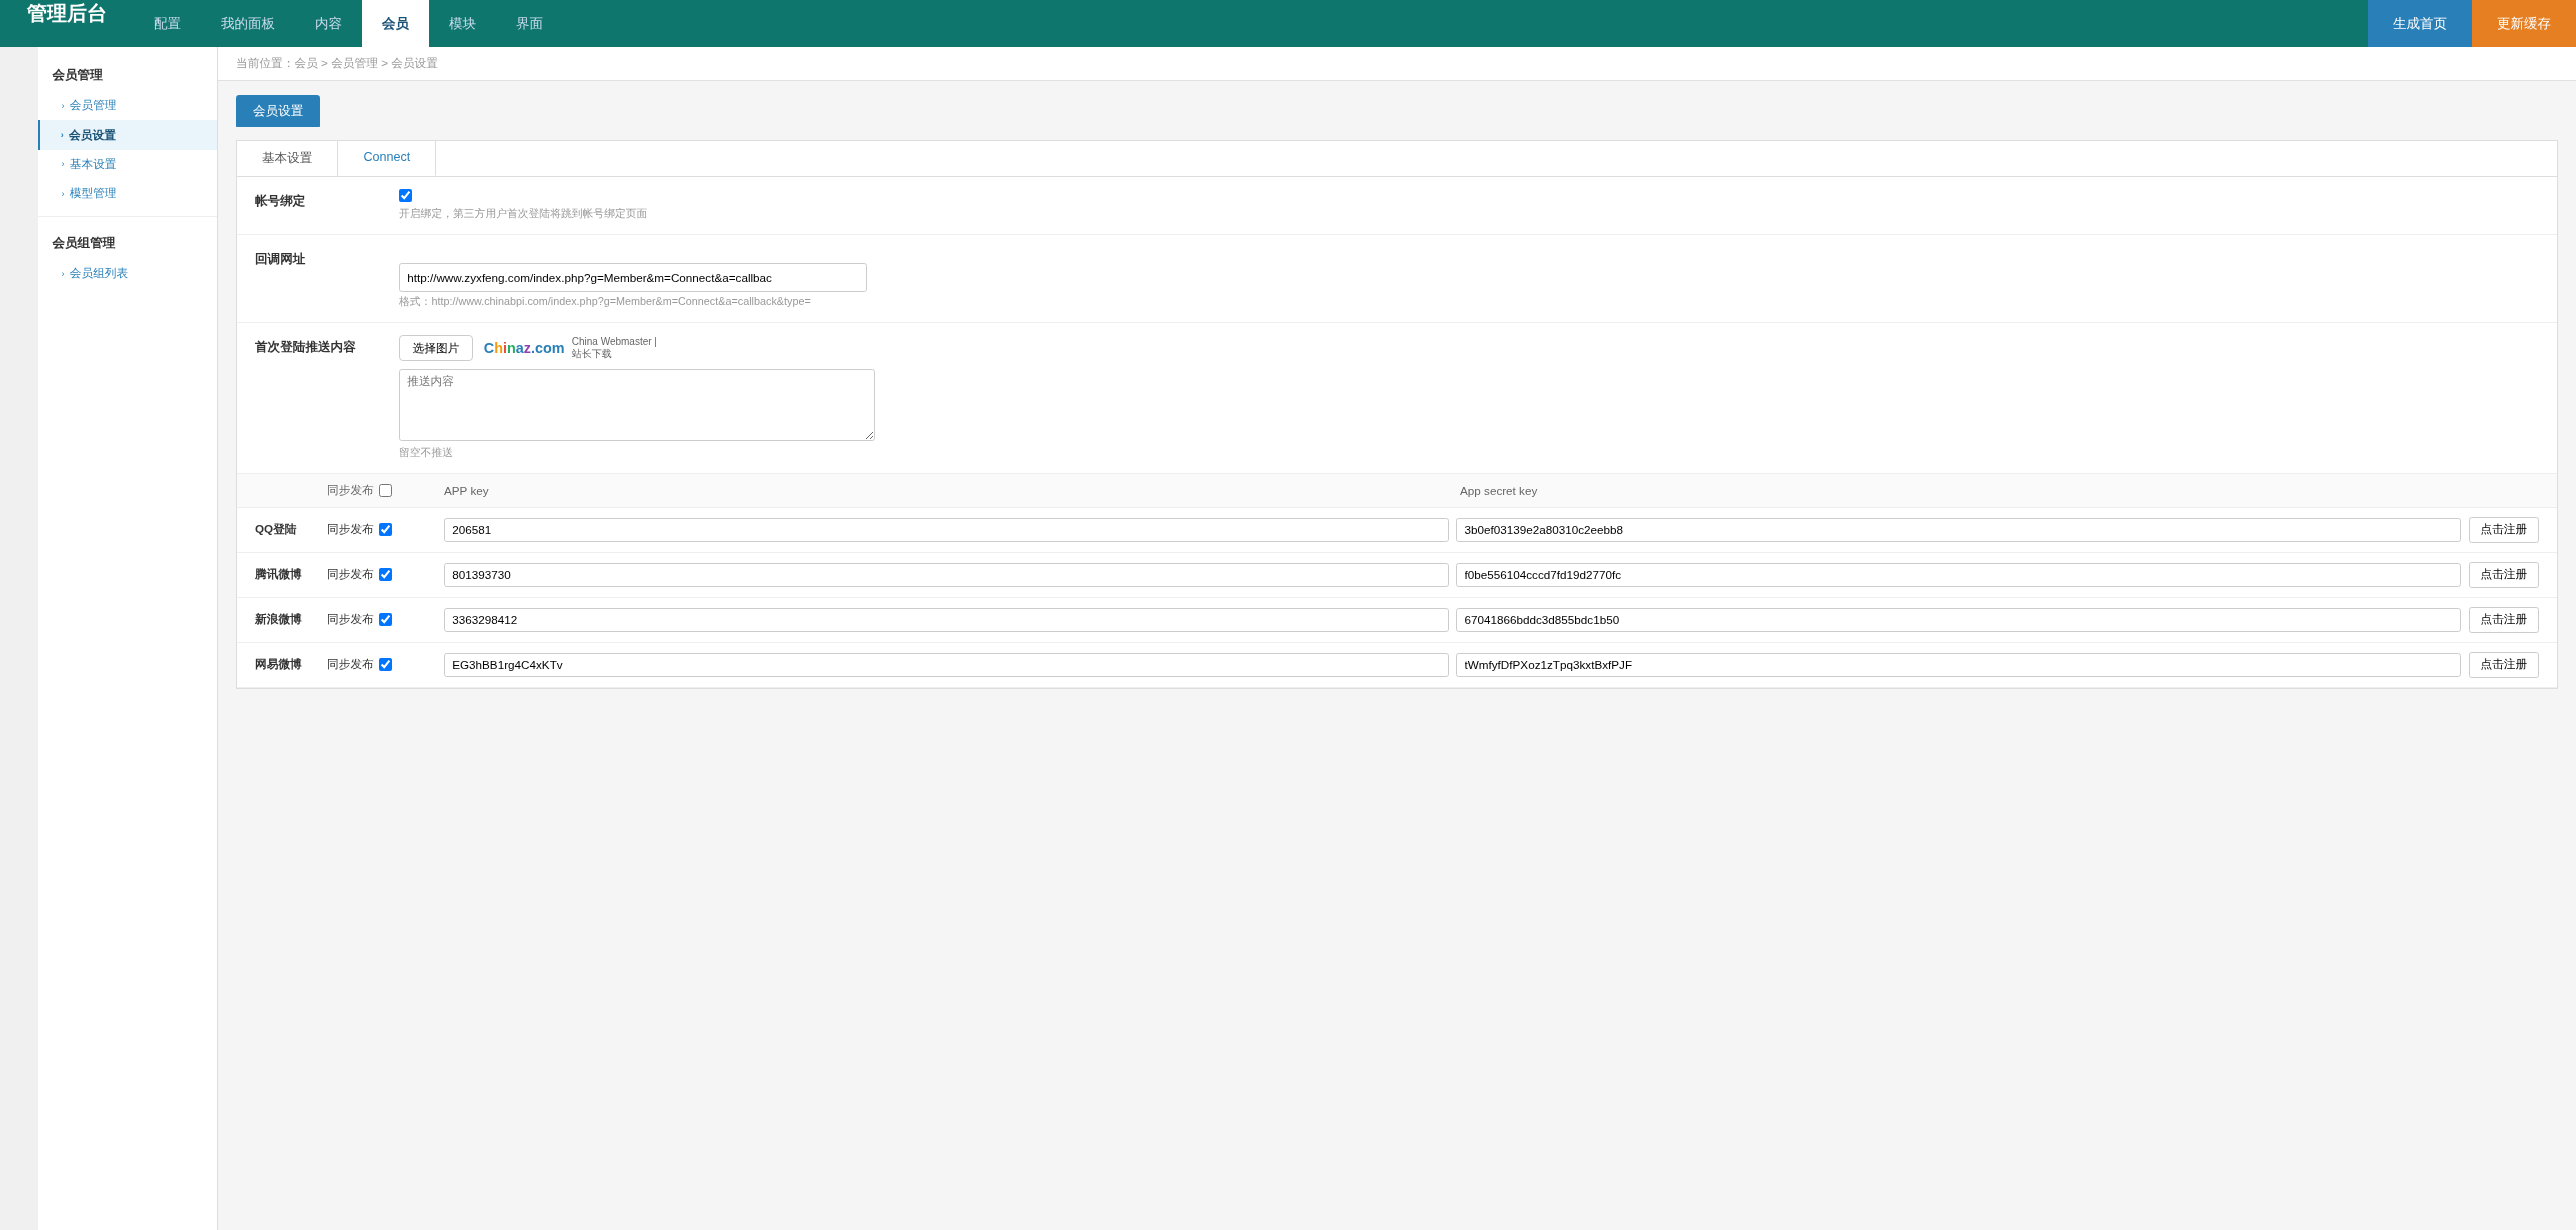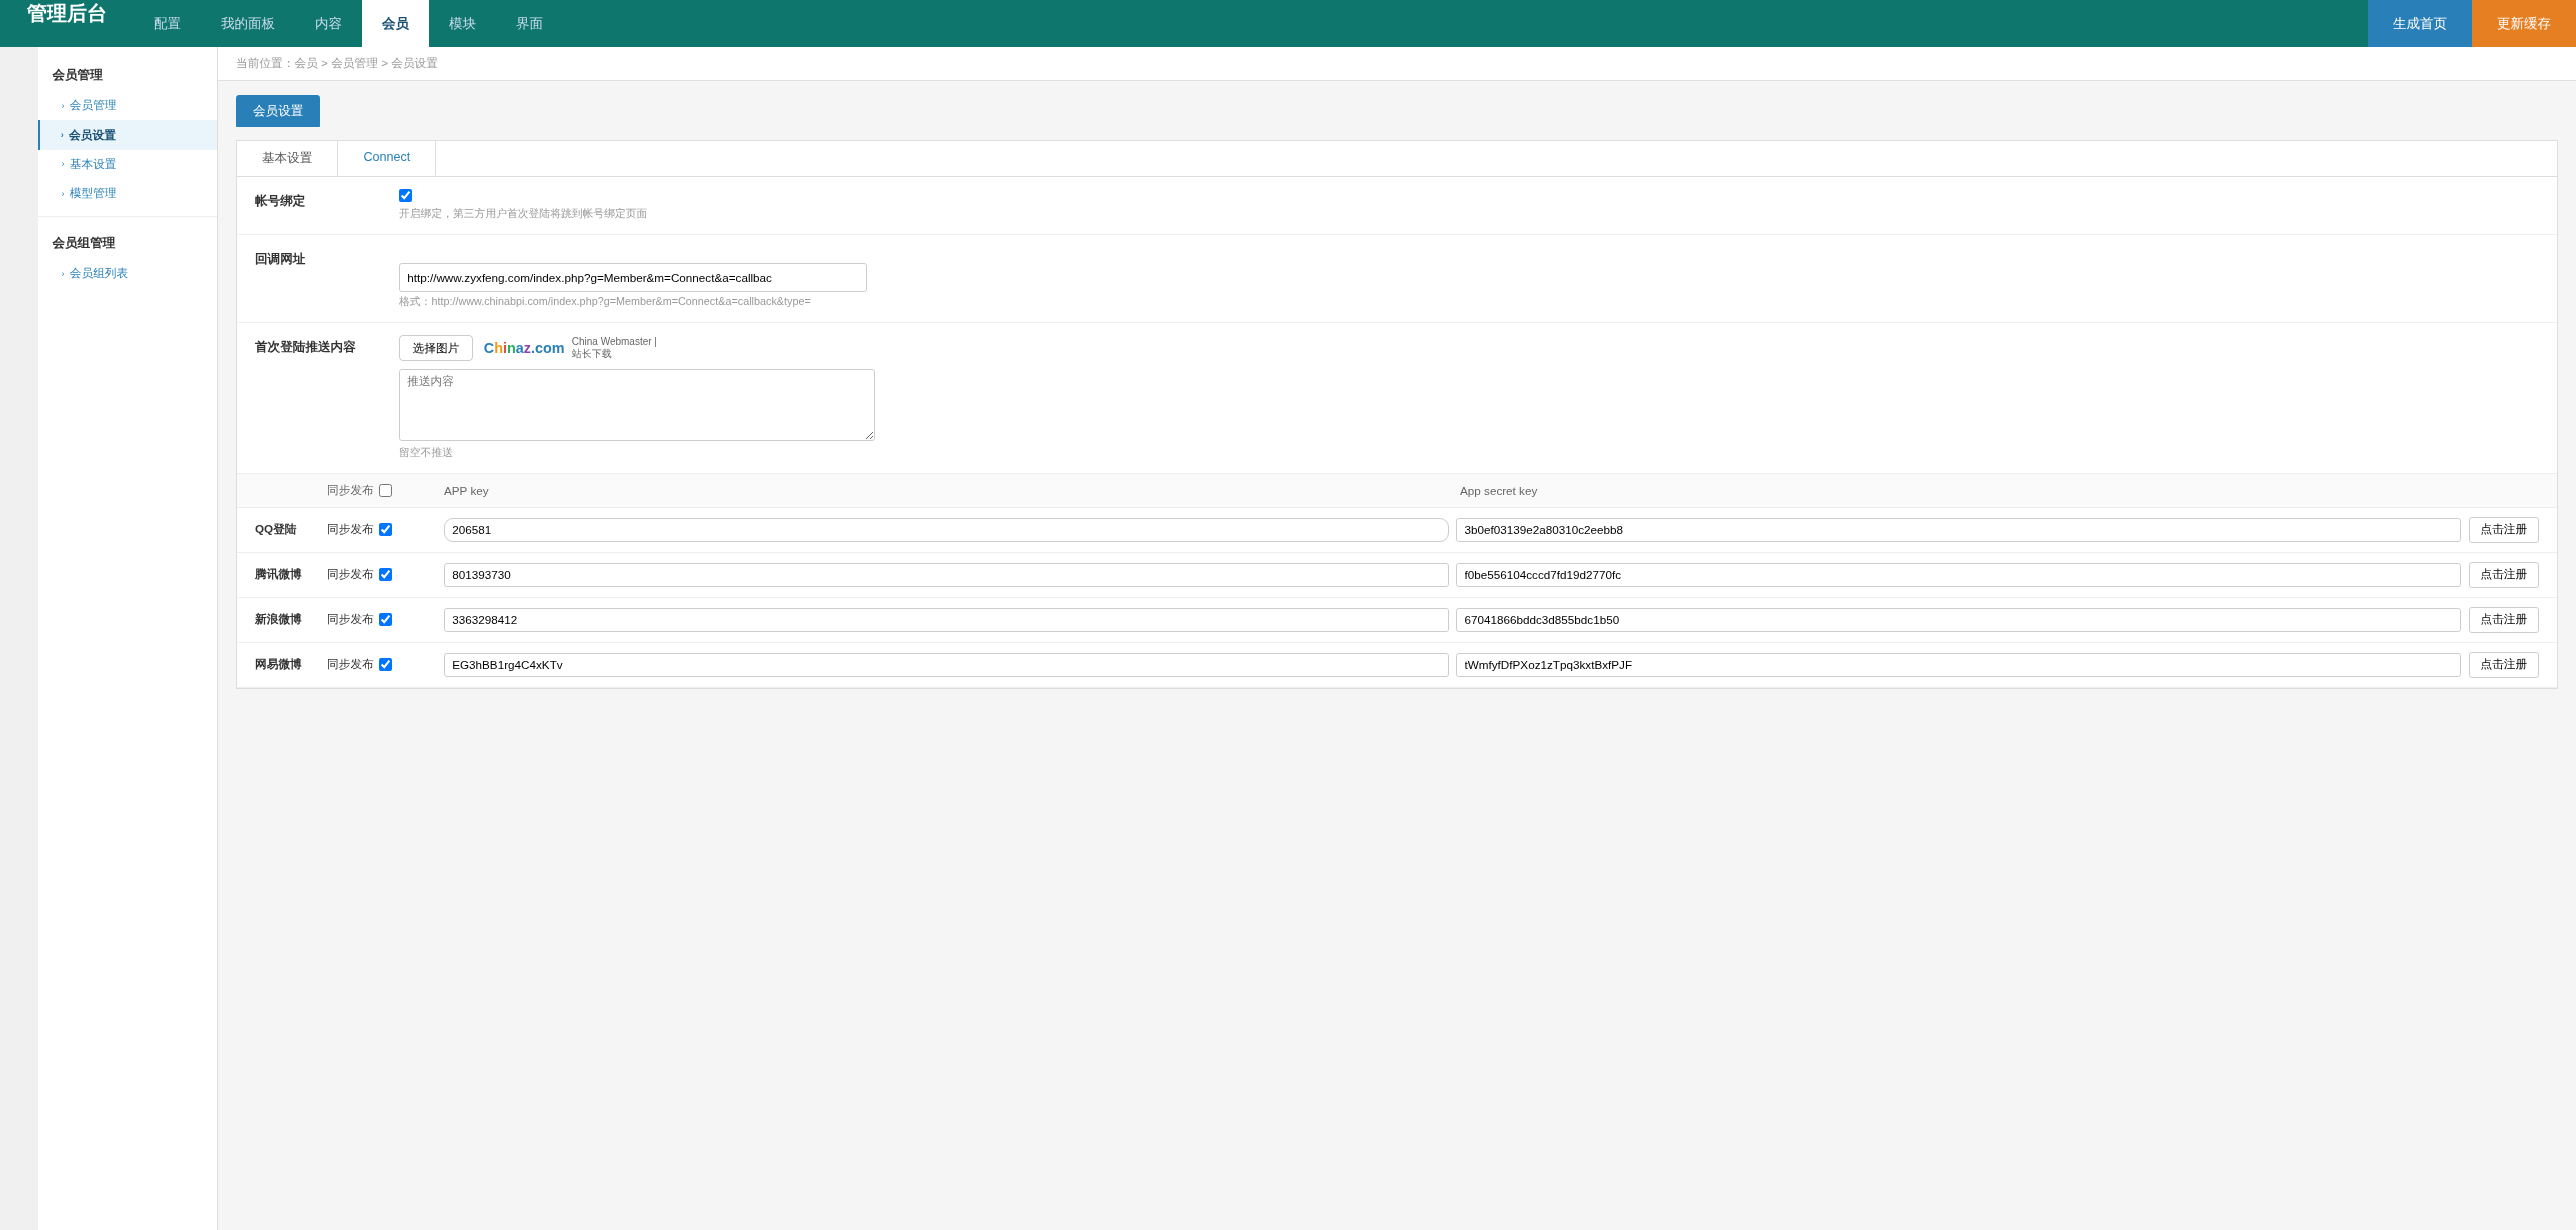--- a/index.html
+++ b/index.html
@@ -440,21 +440,21 @@
           <div style="width:63px;"></div>
         </div>
 
         <div class="social-row">
           <div class="social-label">QQ登陆</div>
           <div class="social-sync">
             <span>同步发布</span>
             <input type="checkbox" checked="" style="">
           </div>
           <div class="social-appkey">
-            <input type="text" style="width: 100%; border-radius: 9px;" value="206581">
+            <input type="text" style="width: 100%;" value="206581">
           </div>
           <div class="social-secret">
             <input type="text" style="width: 100%;" value="3b0ef03139e2a80310c2eebb8">
           </div>
           <button class="btn-register">点击注册</button>
         </div>
 
         <div class="social-row">
           <div class="social-label">腾讯微博</div>
           <div class="social-sync">

